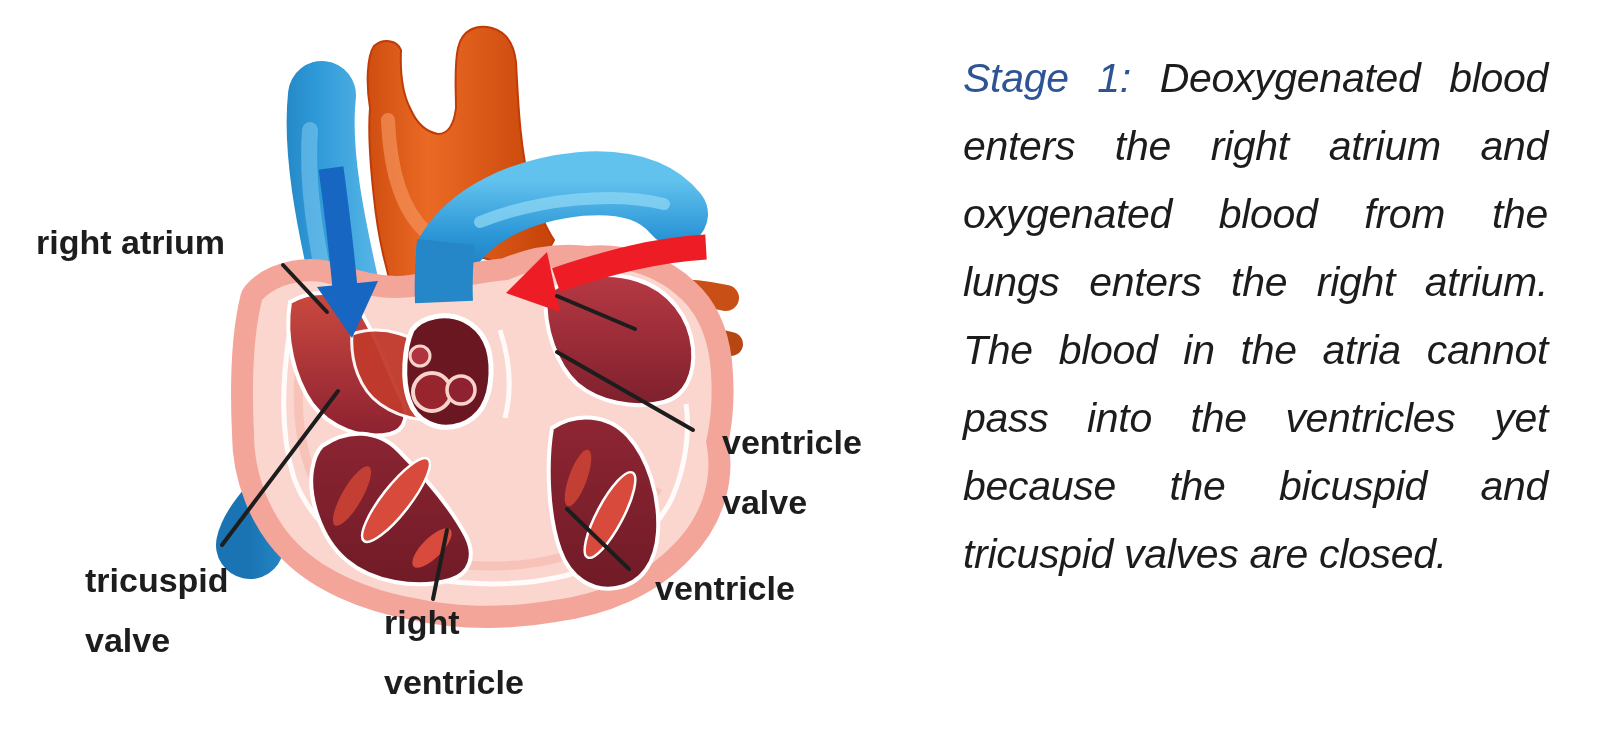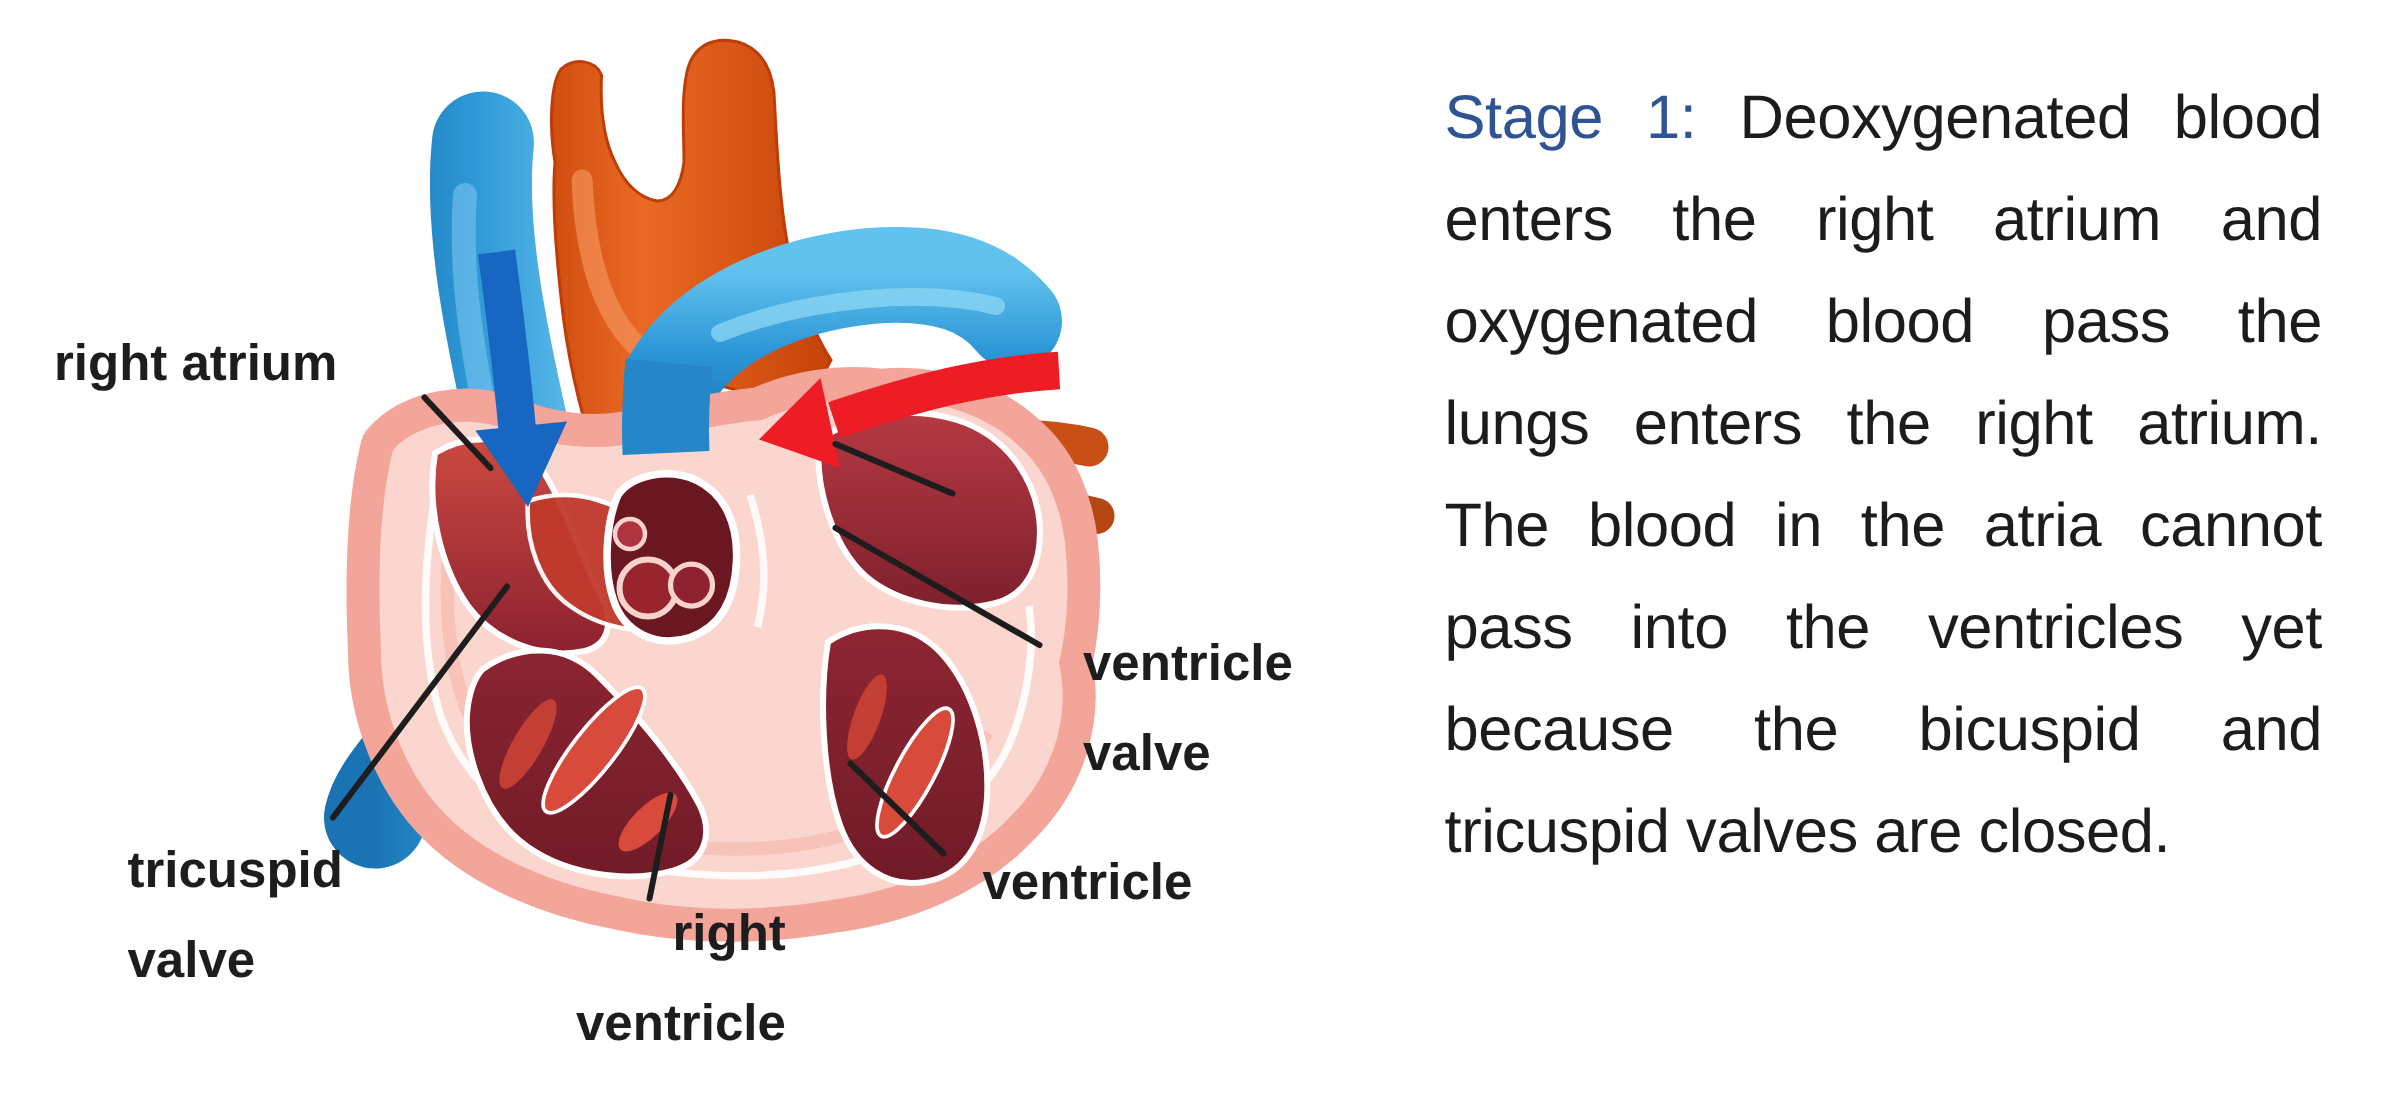--- a/index.html
+++ b/index.html
@@ -9,21 +9,21 @@
   }
   .heart-svg{position:absolute;left:0;top:0;}
   .dlabel{
     position:absolute;font-weight:700;font-size:34px;line-height:60px;
     color:#1d1d1d;white-space:nowrap;letter-spacing:0px;margin-left:12px;
   }
   .stage{
     position:absolute;left:963px;top:44px;width:585px;
     font-size:41px;line-height:68px;color:#1c1c1c;letter-spacing:-0.3px;
   }
-  .sline{text-align:justify;text-align-last:justify;text-justify:inter-word;}
+  .sline{text-align:justify;text-align-last:justify;text-justify:inter-word;font-style:italic;}
   .sline.last{text-align:center;text-align-last:left;}
   .stage-label{color:#2e5496;}
 </style>
 </head>
 <body>
 
 <div class="canvas">
 
   <svg class="heart-svg" width="960" height="733" viewBox="0 0 960 733">
     <defs>
@@ -154,32 +154,32 @@
     <div>right atrium</div>
   </div>
   <div class="dlabel" style="left:710px;top:412px;">
     <div>ventricle</div>
     <div>valve</div>
   </div>
   <div class="dlabel" style="left:73px;top:550px;">
     <div>tricuspid</div>
     <div>valve</div>
   </div>
-  <div class="dlabel" style="left:372px;top:592px;text-align:right;">
+  <div class="dlabel" style="left:372px;top:592px;">
     <div>right</div>
     <div>ventricle</div>
   </div>
   <div class="dlabel" style="left:643px;top:558px;">
     <div>ventricle</div>
   </div>
 
   <div class="stage">
     <div class="sline"><span class="stage-label">Stage 1:</span> <span>Deoxygenated blood</span></div>
     <div class="sline">enters the right atrium and</div>
-    <div class="sline">oxygenated blood pass the</div>
+    <div class="sline">oxygenated blood from the</div>
     <div class="sline">lungs enters the right atrium.</div>
     <div class="sline">The blood in the atria cannot</div>
     <div class="sline">pass into the ventricles yet</div>
     <div class="sline">because the bicuspid and</div>
     <div class="sline last">tricuspid valves are closed.</div>
   </div>
 
 </div>
 
 </body></html>

